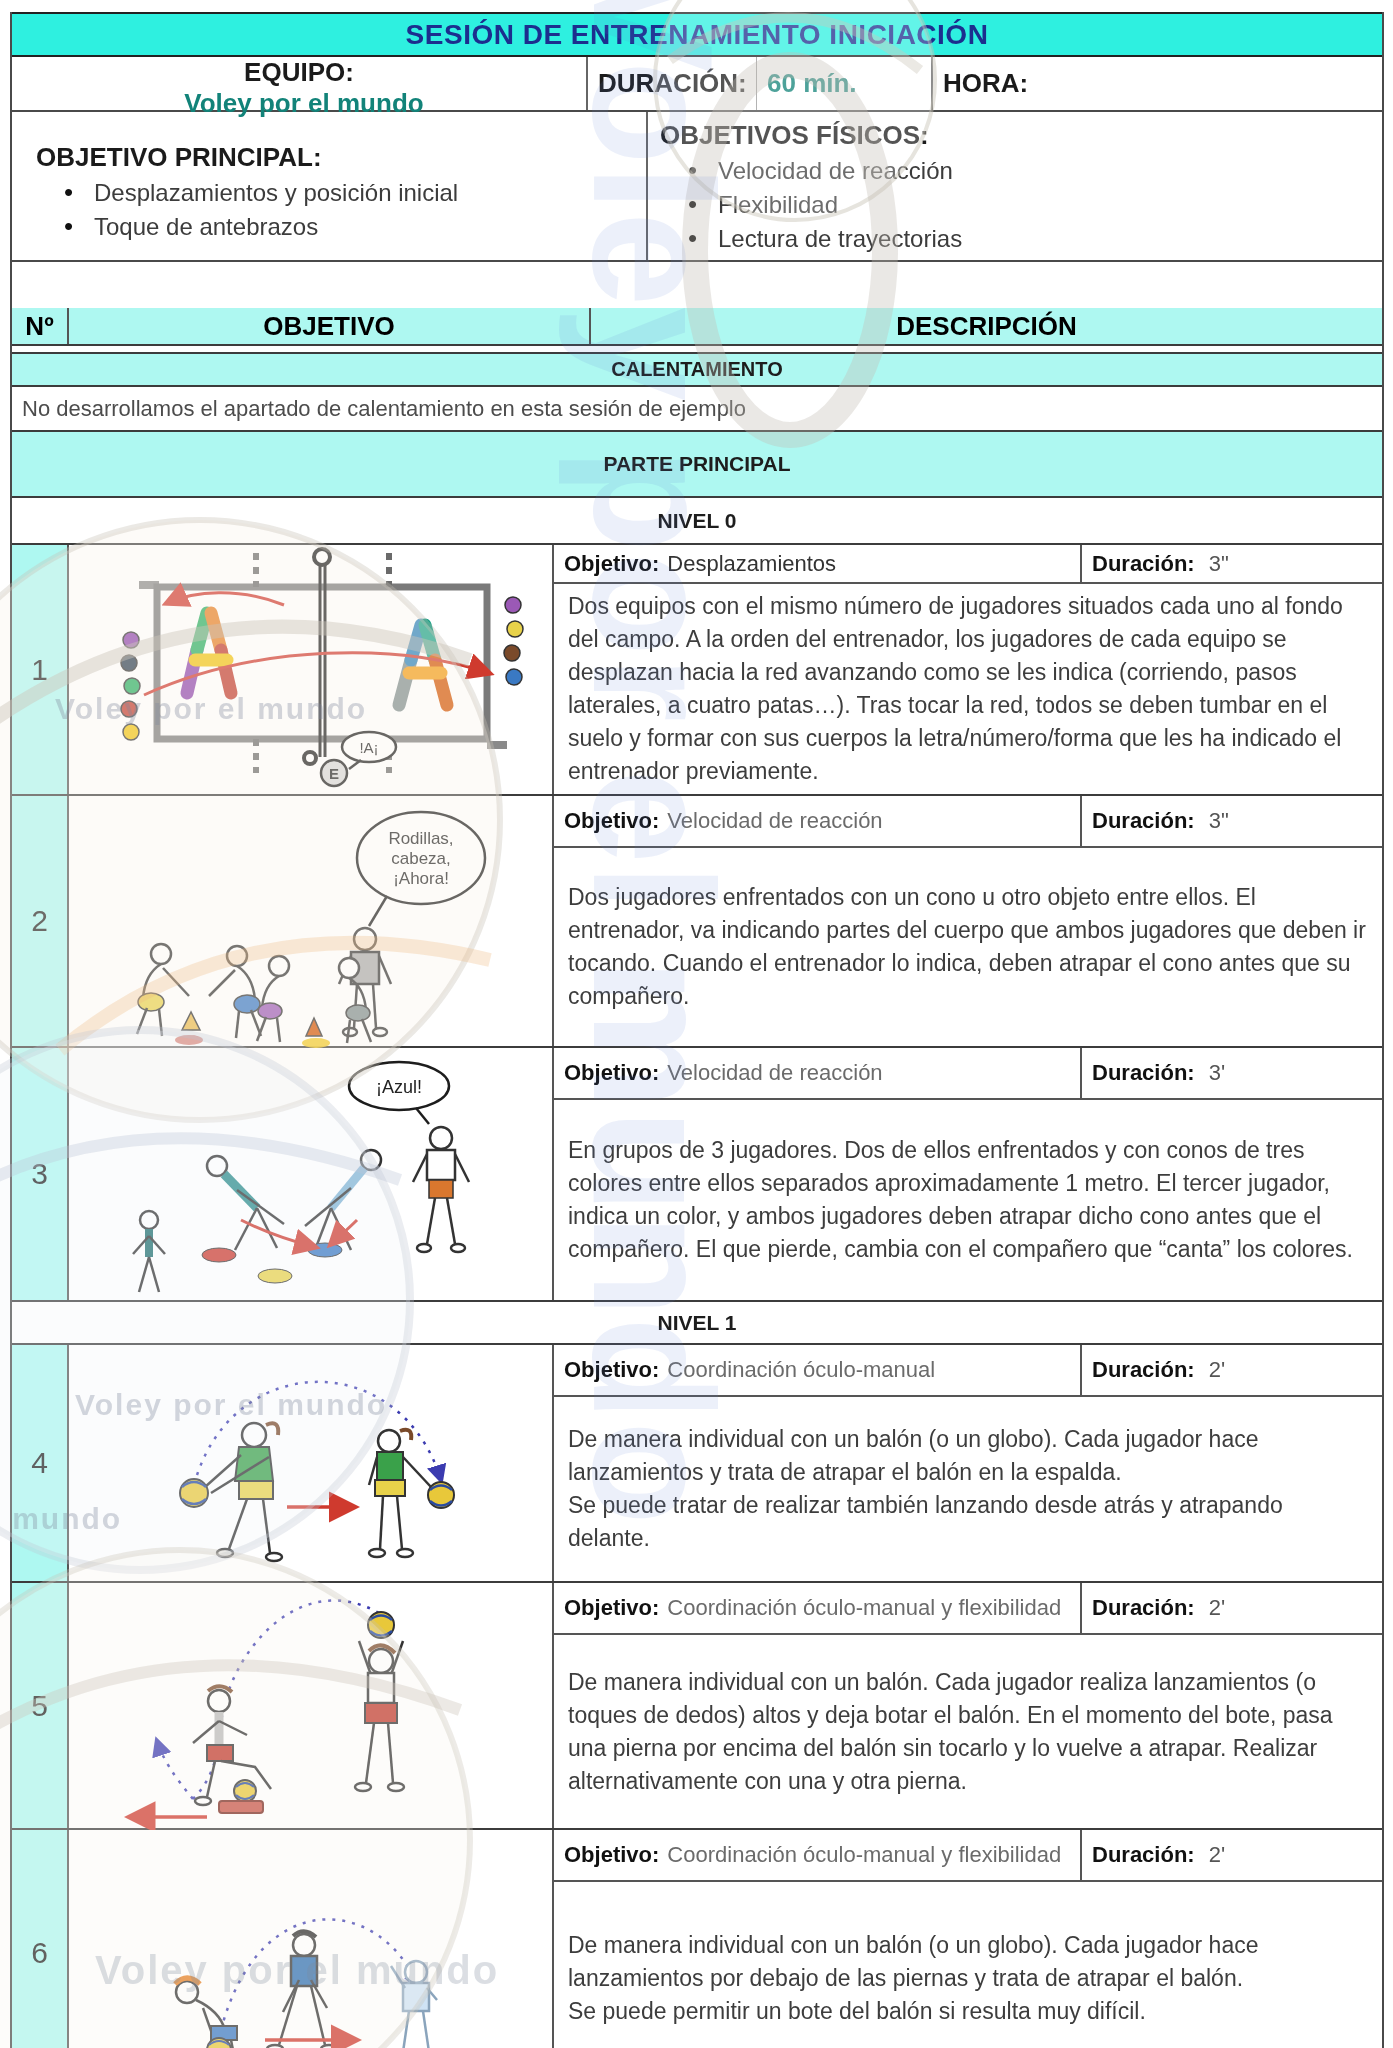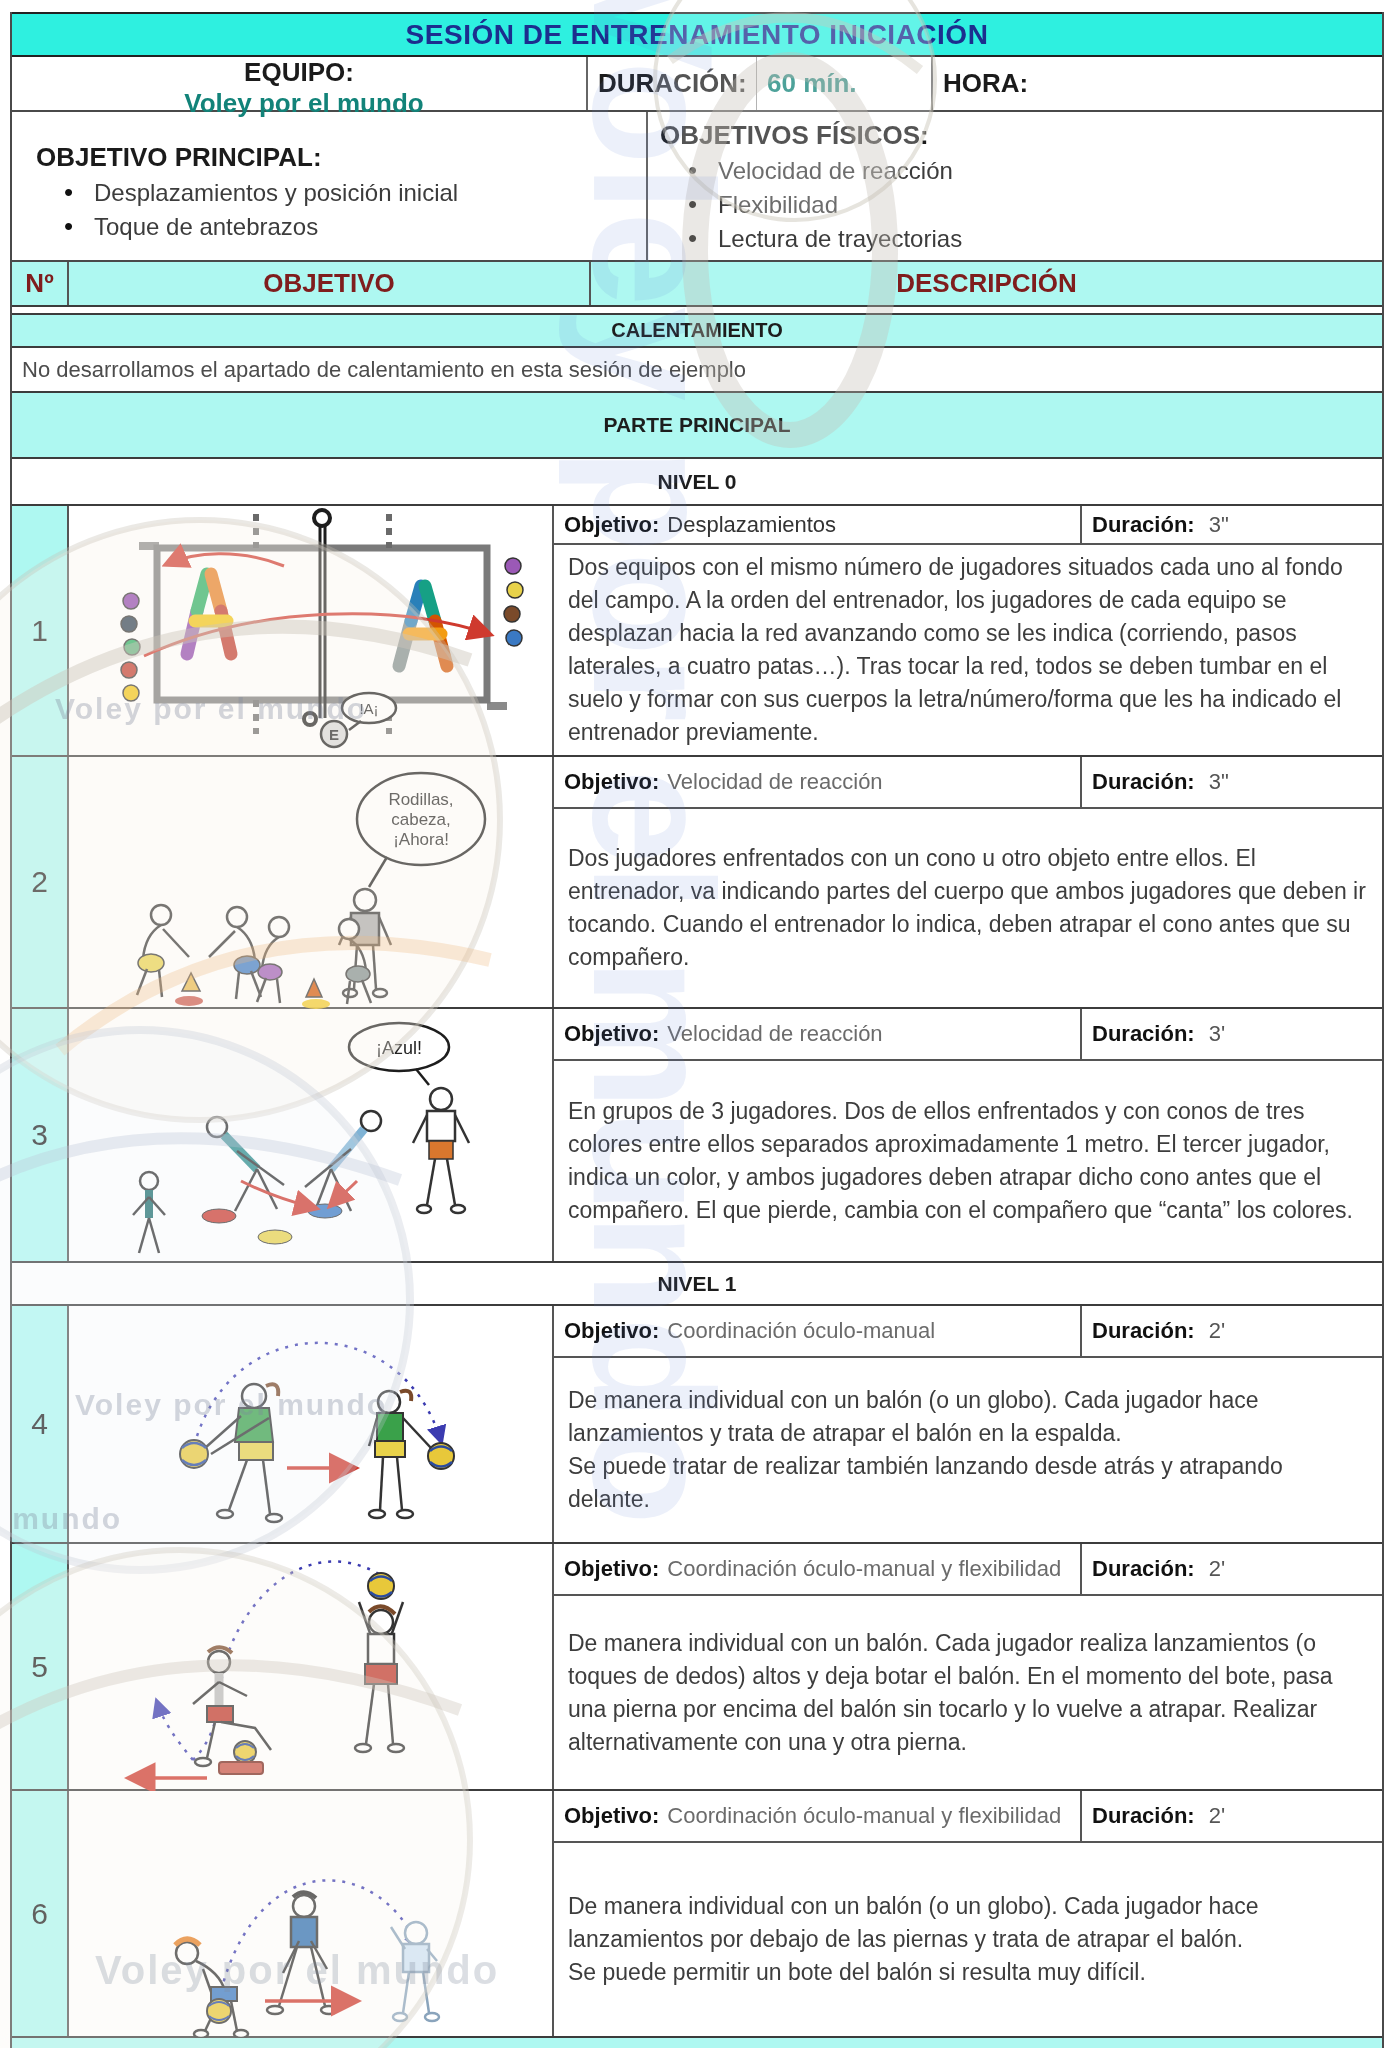--- a/index.html
+++ b/index.html
@@ -27,21 +27,21 @@
   .lbl{font-weight:bold;font-size:26px;color:#1b1b1b;white-space:nowrap;}
   .teal{color:var(--teal_text,#128379);font-weight:bold;font-size:26px;margin-left:10px;white-space:nowrap;}
 
   .row-objetivos{height:150px;border-bottom:2px solid #4a4a4a;}
   .c-objprin{width:636px;border-right:2px solid #666;padding:8px 24px;display:block;}
   .c-objfis{flex:1;padding:4px 12px;display:block;}
   .objlist{margin:4px 0 0 58px;padding:0;list-style:none;}
   .objlist li{font-size:24px;color:#3c3c3c;margin:6px 0;position:relative;}
   .objlist li::before{content:"•";position:absolute;left:-30px;top:-2px;font-size:26px;color:#111;}
 
-  .row-thead{height:45px;border-bottom:2px solid #3c3c3c;font-weight:bold;font-size:26px;color:#7f1d1d;}
+  .row-thead{height:38px;border-bottom:2px solid #3c3c3c;font-weight:bold;font-size:26px;color:#000000;margin-top:46px;}
   .th{display:flex;align-items:center;justify-content:center;}
   .th-num{width:57px;border-right:2px solid #555;}
   .th-ej{width:522px;border-right:2px solid #555;}
   .th-desc{flex:1;}
 
   .gap{height:6px;background:#fff;}
   .row-cal{height:35px;border-top:2px solid #3c3c3c;border-bottom:2px solid #3c3c3c;font-size:20px;justify-content:center;}
   .row-note{height:45px;border-bottom:2px solid #3c3c3c;display:flex;align-items:center;
             padding:0 10px;font-size:22px;color:#4c4c4c;background:#fff;}
   .row-parte{height:66px;border-bottom:2px solid #3c3c3c;font-size:21px;}

